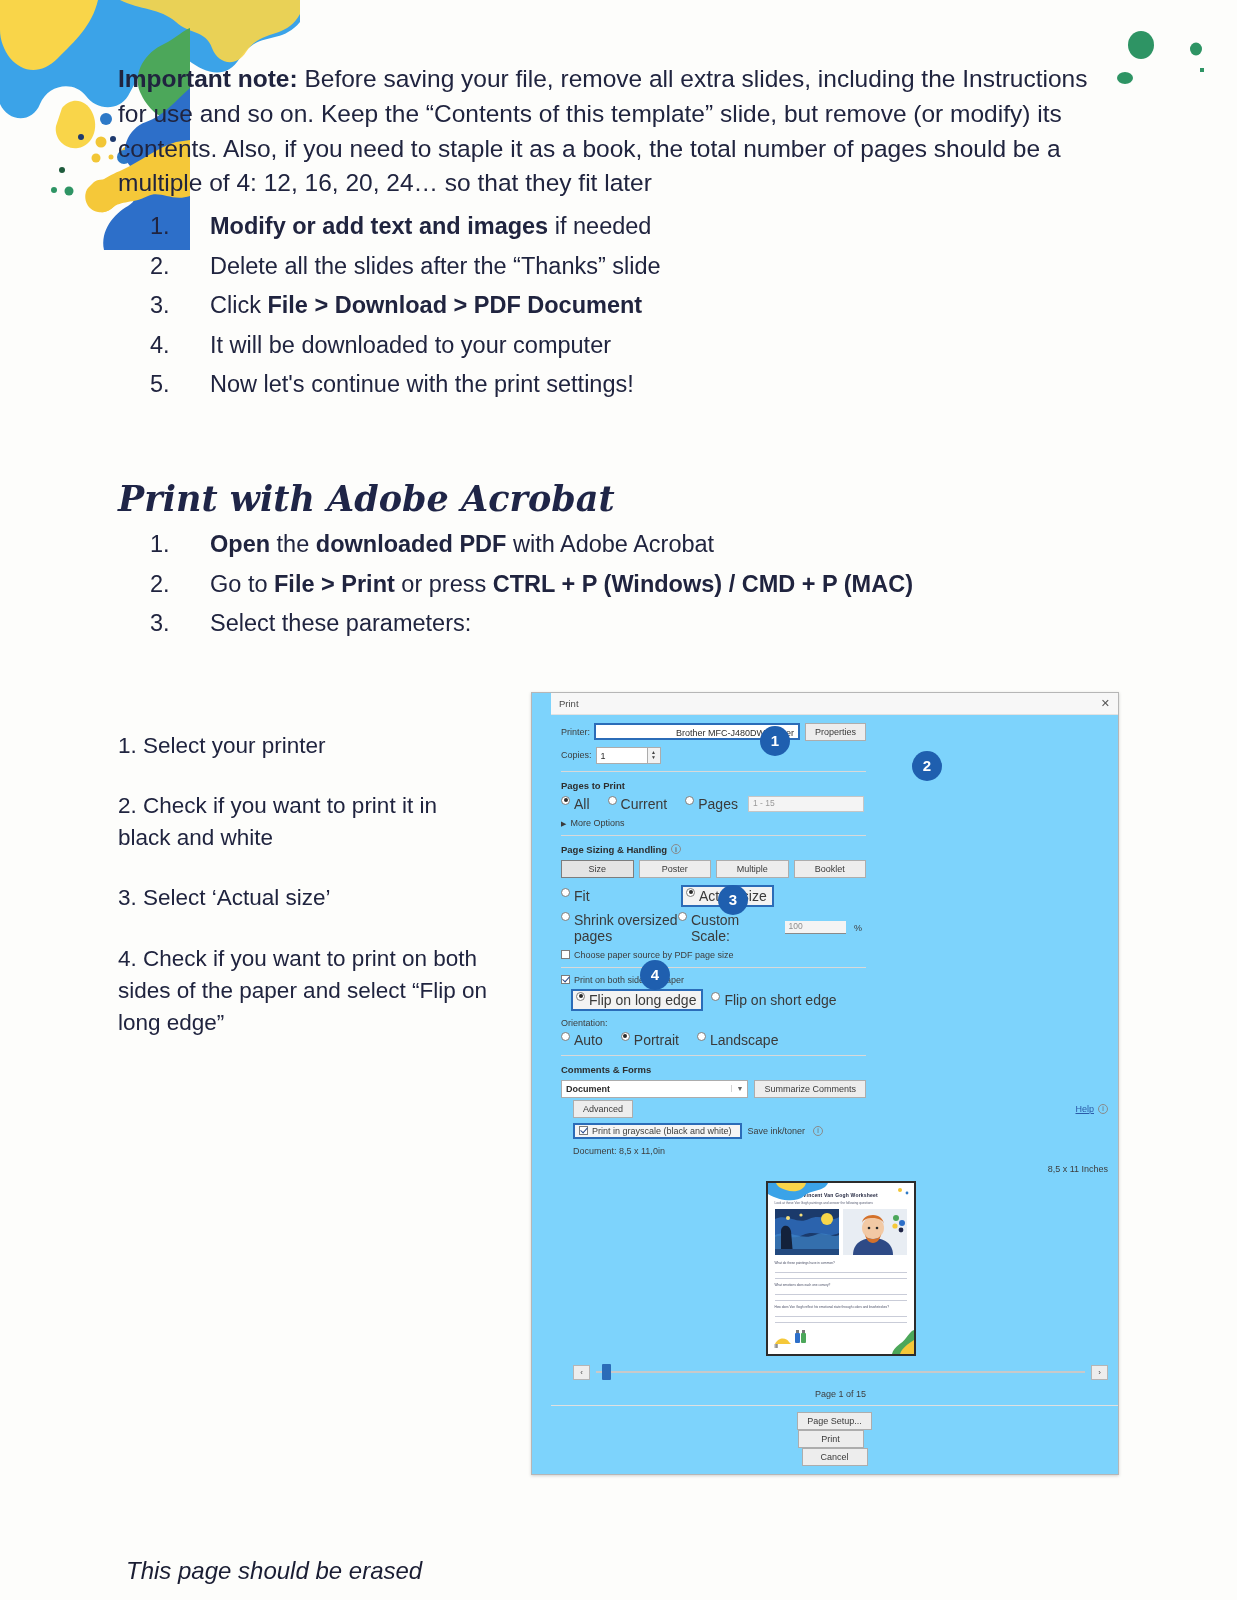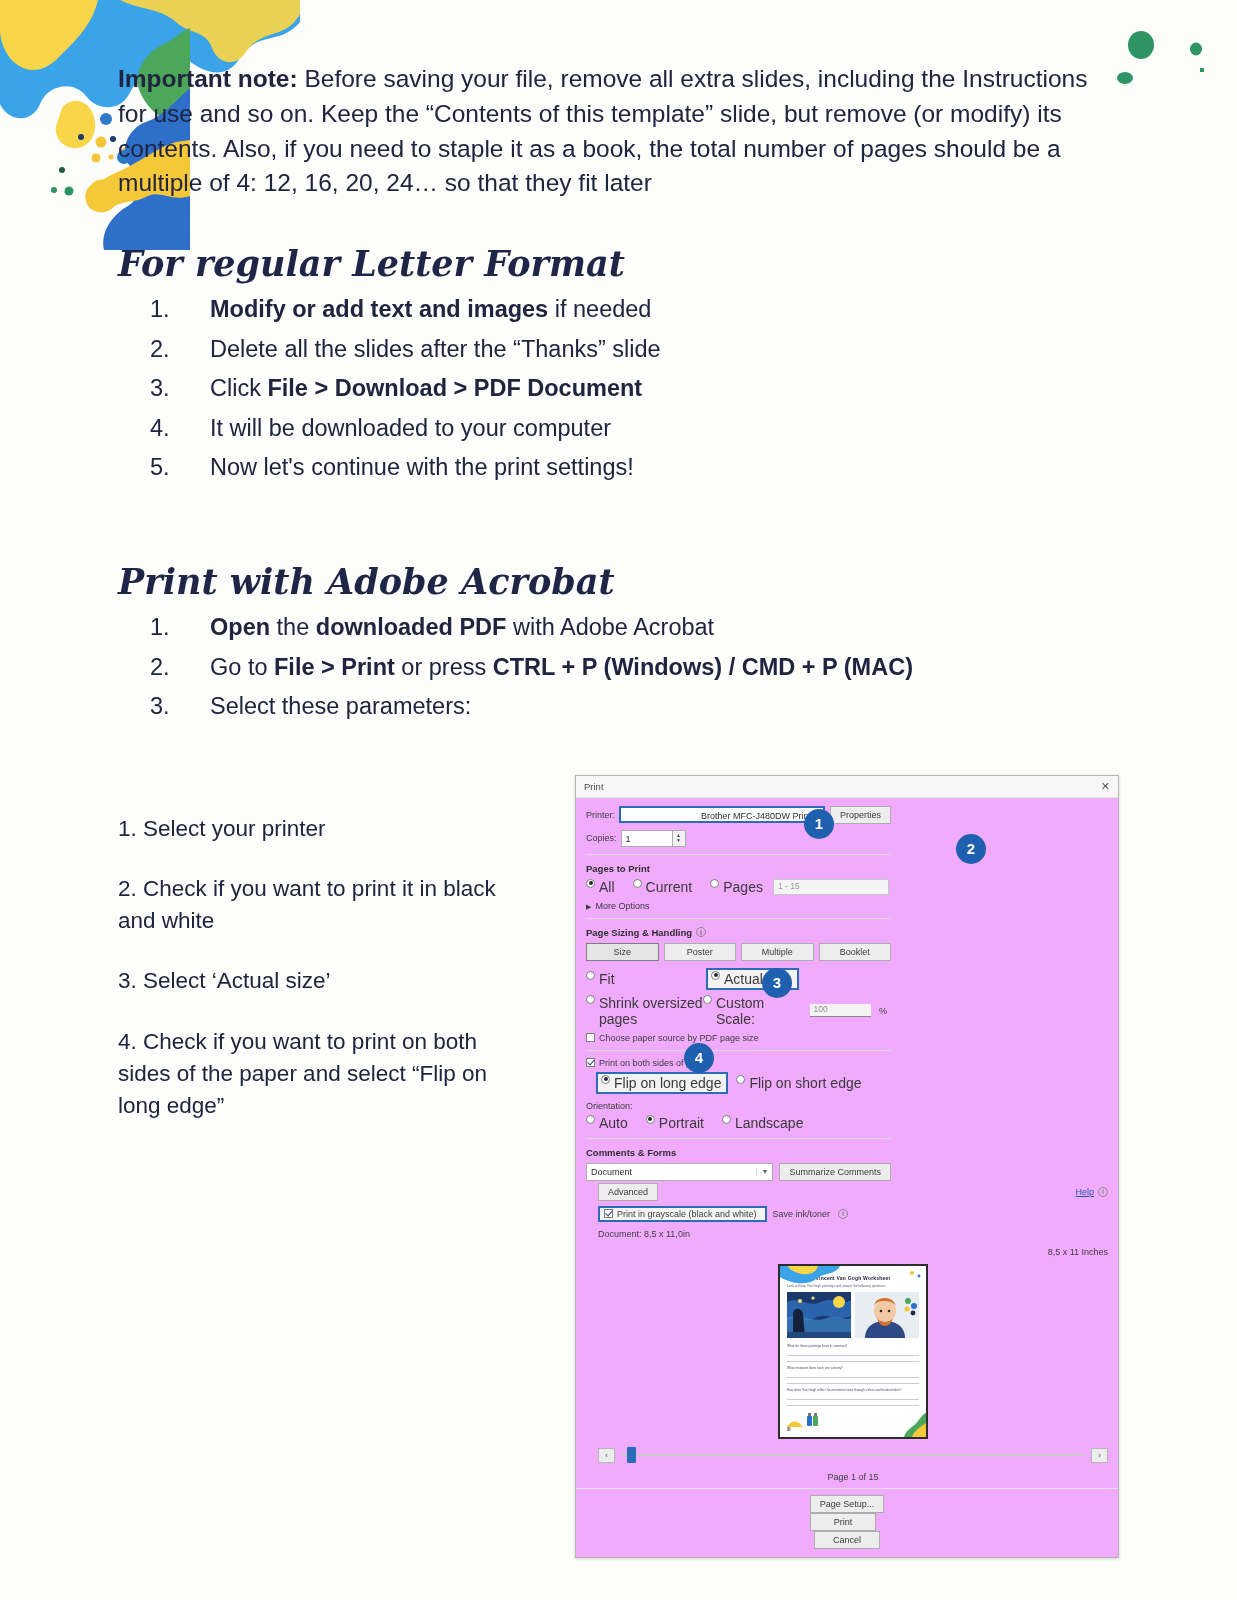--- a/index.html
+++ b/index.html
@@ -84,27 +84,28 @@
   .erase-note {
     font-size: 24px;
     font-style: italic;
     color: #1A1D33;
     margin: 82px 0 0 8px;
   }
 
   
   .dialog-wrap { margin-left: 42px; }
   .dialog {
-    width: 544px;
-    background: #f0abfc;
+    width: 588px;
+    background: #7dd3fc;
     border: 1px solid #B6B6B6;
     font-family: "Liberation Sans", sans-serif;
     color: #3A3A3A;
     position: relative;
     box-shadow: 0 1px 3px rgba(0,0,0,.18);
+    padding-left: 19px;
   }
   .dlg-title {
     height: 22px; display: flex; align-items: center;
     padding: 0 8px; background: #F7F7F7;
     font-size: 9.5px; color: #4A4A4A;
     border-bottom: 1px solid #E2E2E2;
   }
   .dlg-title .t { flex: 1; }
   .dlg-close { font-size: 11px; color: #555; cursor: default; }
 
@@ -176,21 +177,21 @@
 
   .actual-box { border: 2px solid #2B6CB8; padding: 1px 5px 1px 3px; display: inline-flex; align-items: center; background: #F3F3F3;}
   .scale-line { background: #F4F4F4; border: 0; border-bottom: 1px solid #8A8A8A; width: 62px; height: 13px; font-size: 8.5px; color: #8E8E8E; display:inline-block; padding-left:3px;}
 
   .flip-box { border: 2px solid #2B6CB8; padding: 1px 5px 1px 3px; display: inline-flex; align-items: center; background: #F3F3F3; }
 
   .combo {
     background: #fff; border: 1px solid #ACACAC; height: 18px; flex: 1;
     font-size: 9px; color: #2D2D2D; padding: 2px 4px; display: flex; align-items: center;
   }
-  .combo .cv { flex: 1; }
+  .combo .cv { flex: 1; font-weight: bold; }
   .combo .carr { font-size: 7px; color: #666; border-left: 1px solid #D2D2D2; padding-left: 5px; }
 
   .dlg-foot {
     display: flex; align-items: center; padding: 6px 10px 8px 10px;
     border-top: 1px solid #E0E0E0;
     flex-direction: column;
   }
   .dlg-foot .spacer { flex: 1; }
   .dlg-foot .btn { min-width: 66px; text-align: center; }
 
@@ -278,21 +279,20 @@
   </svg>
 </div>
 
 <div class="page">
 
 
   <p class="note">
     <b>Important note:</b><span> Before saving your file, remove all extra slides, including the Instructions for use and so on. Keep the “Contents of this template” slide, but remove (or modify) its contents. Also, if you need to staple it as a book, the total number of pages should be a multiple of 4: 12, 16, 20, 24… so that they fit later</span>
   </p>
 
-  <h2 class="sec-head">For regular Letter Format</h2>
   <ol class="steps">
     <li><b>Modify or add text and images</b><span> if needed</span></li>
     <li><span>Delete all the slides after the “Thanks” slide</span></li>
     <li><span>Click </span><b>File &gt; Download &gt; PDF Document</b></li>
     <li><span>It will be downloaded to your computer</span></li>
     <li><span>Now let's continue with the print settings!</span></li>
   </ol>
 
   <h2 class="sec-head" id="section-acrobat-heading">Print with Adobe Acrobat</h2>
   <ol class="steps">

